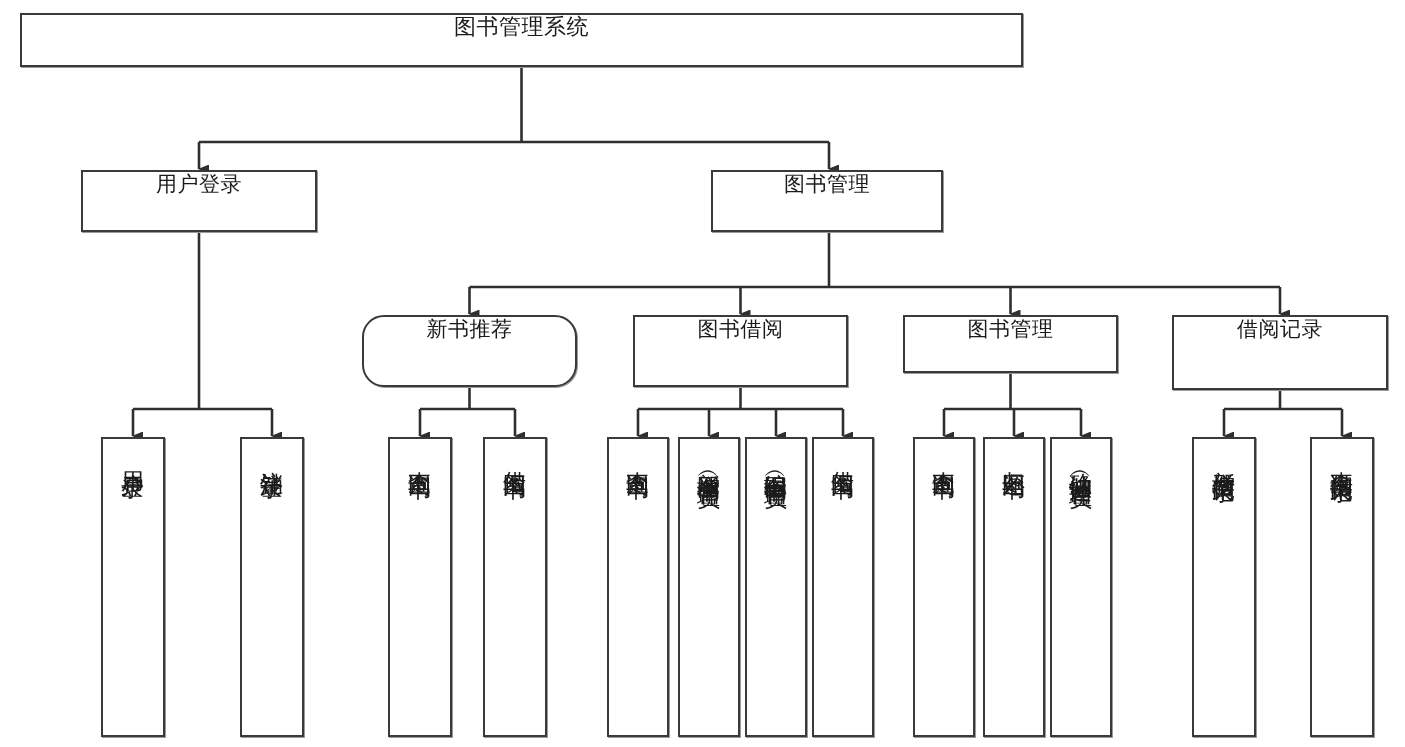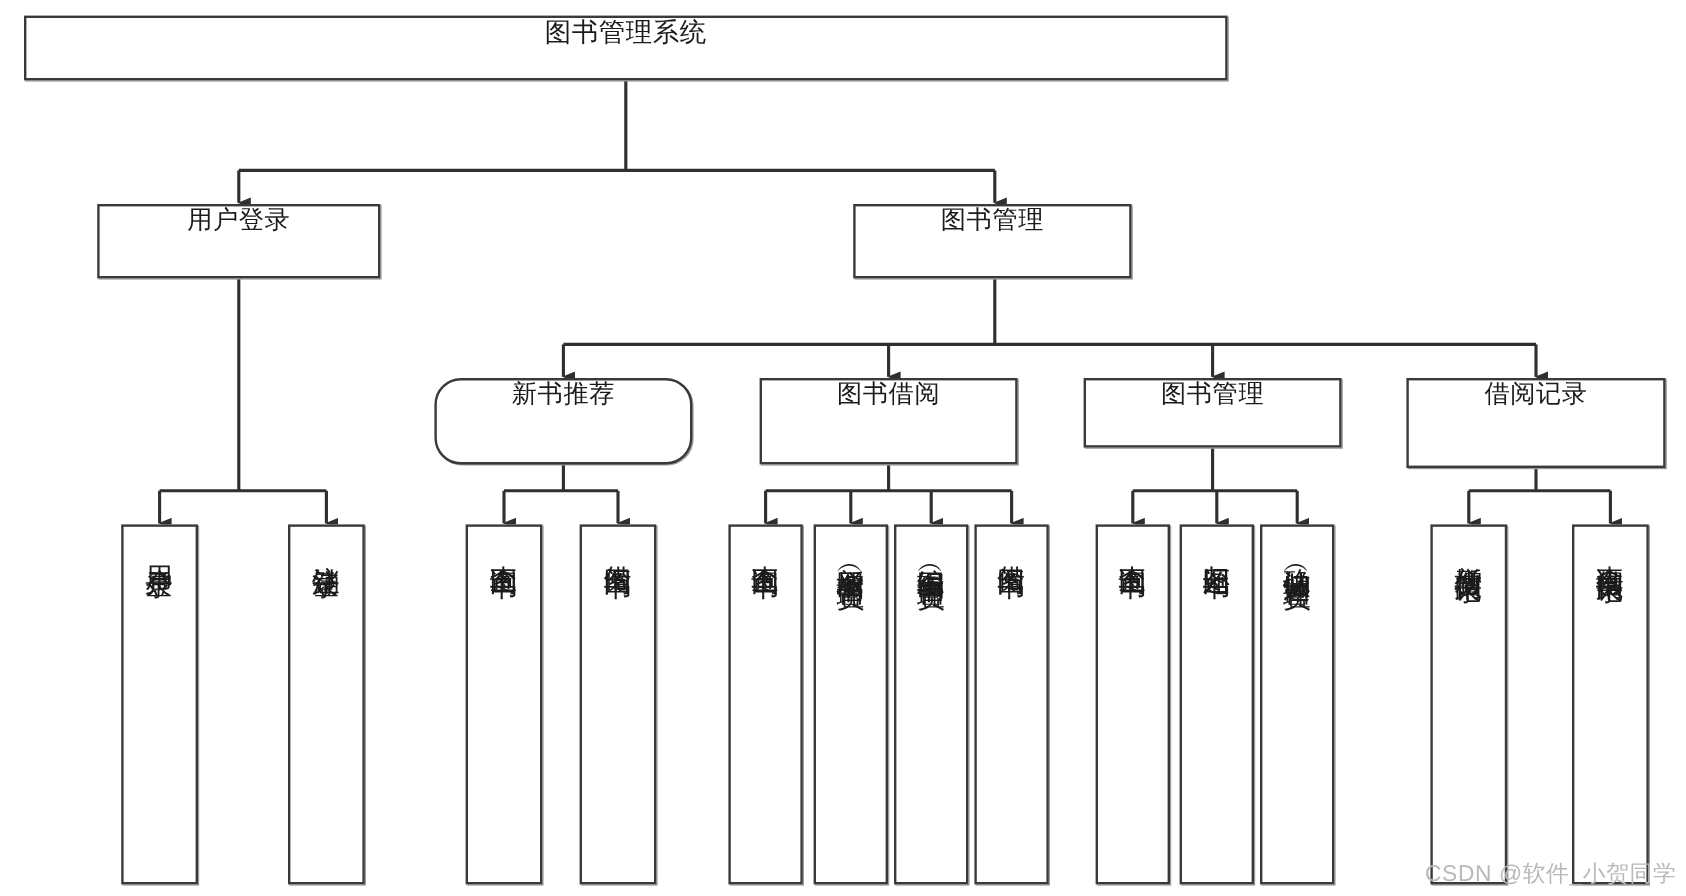--- a/index.html
+++ b/index.html
@@ -181,14 +181,13 @@
         <span class="label">确认归还（管理员）</span>
       </div>
       <div class="node v" id="node-leaf-add-record" style="left: 1192px; top: 437px; width: 64px; height: 300px;">
         <span class="label">新增借阅记录</span>
       </div>
       <div class="node v" id="node-leaf-query-record" style="left: 1310px; top: 437px; width: 64px; height: 300px;">
         <span class="label">查询借阅记录</span>
       </div>
     </div>
 
-  <div id="watermark">CSDN @软件_小贺同学</div>
 </div>
 
 </body></html>

